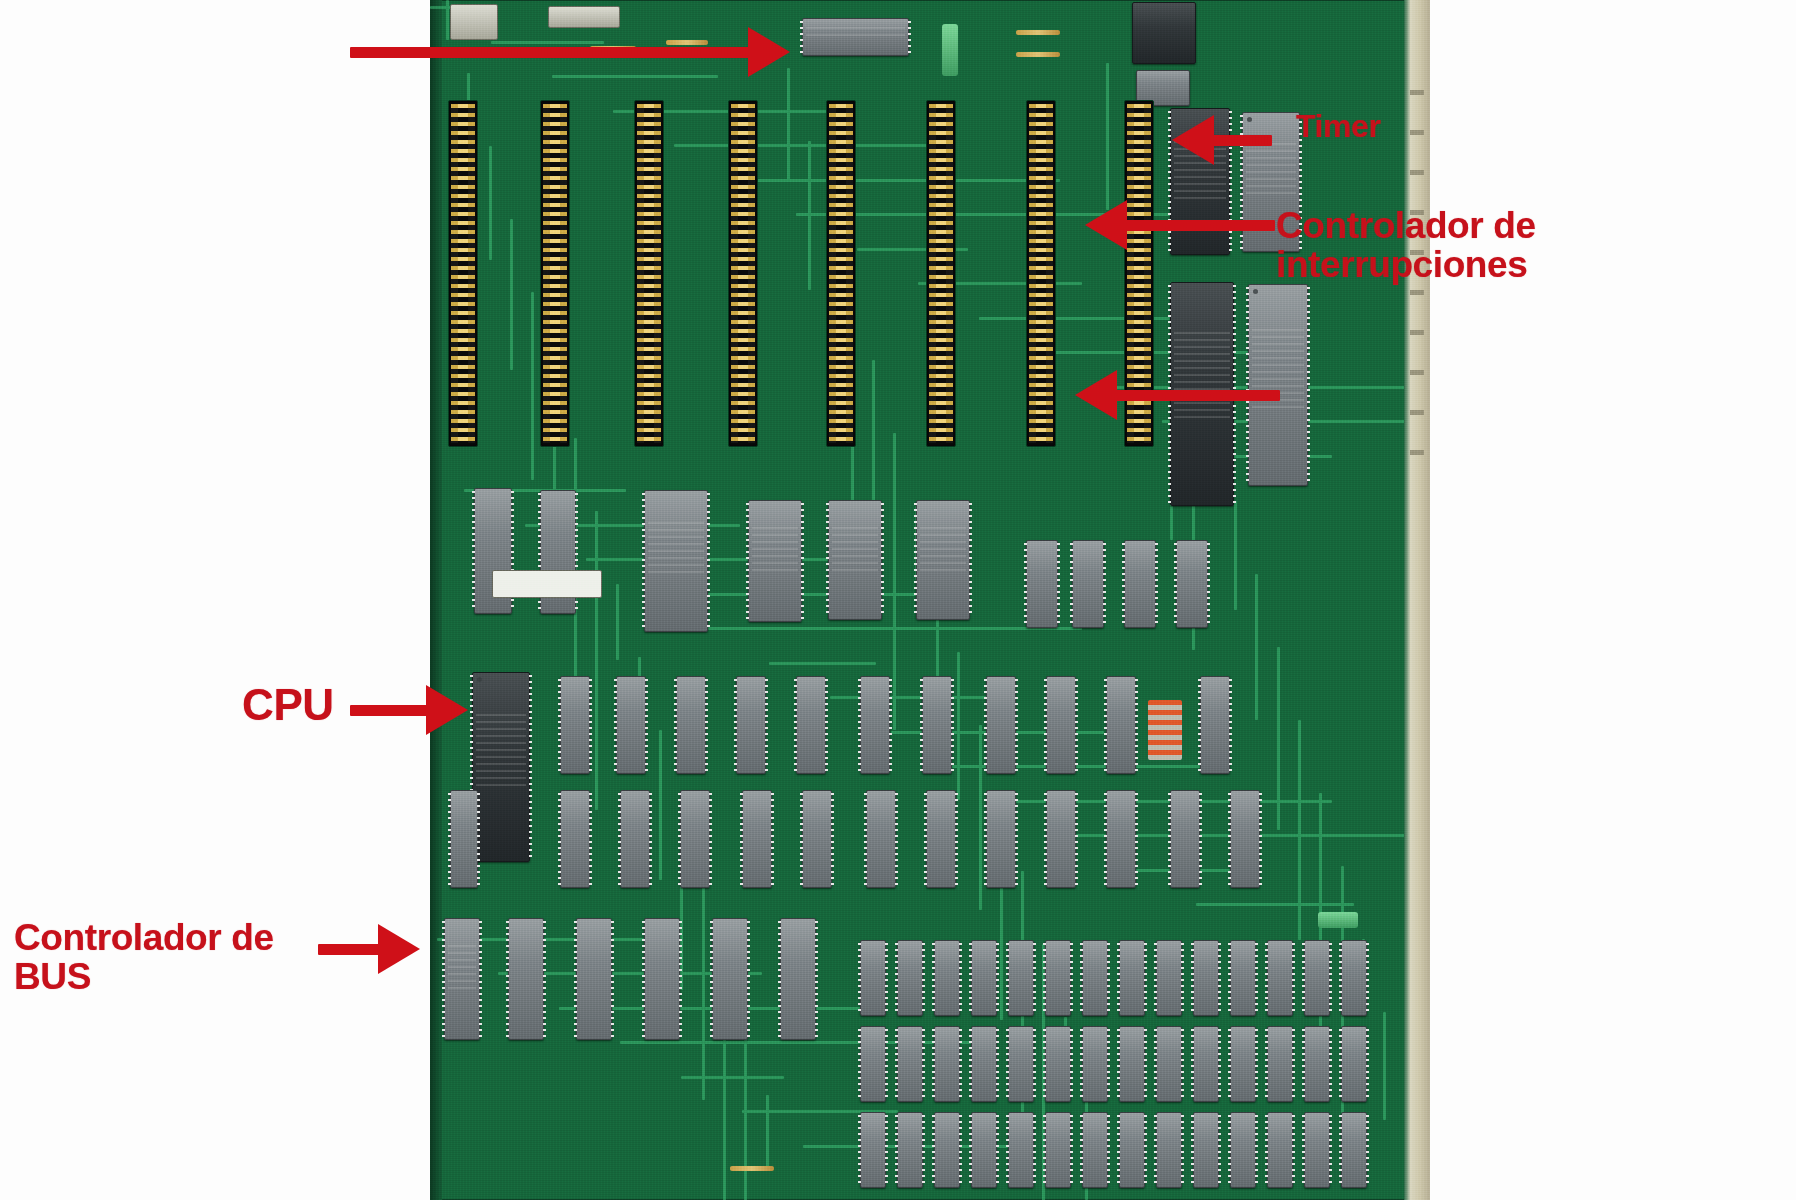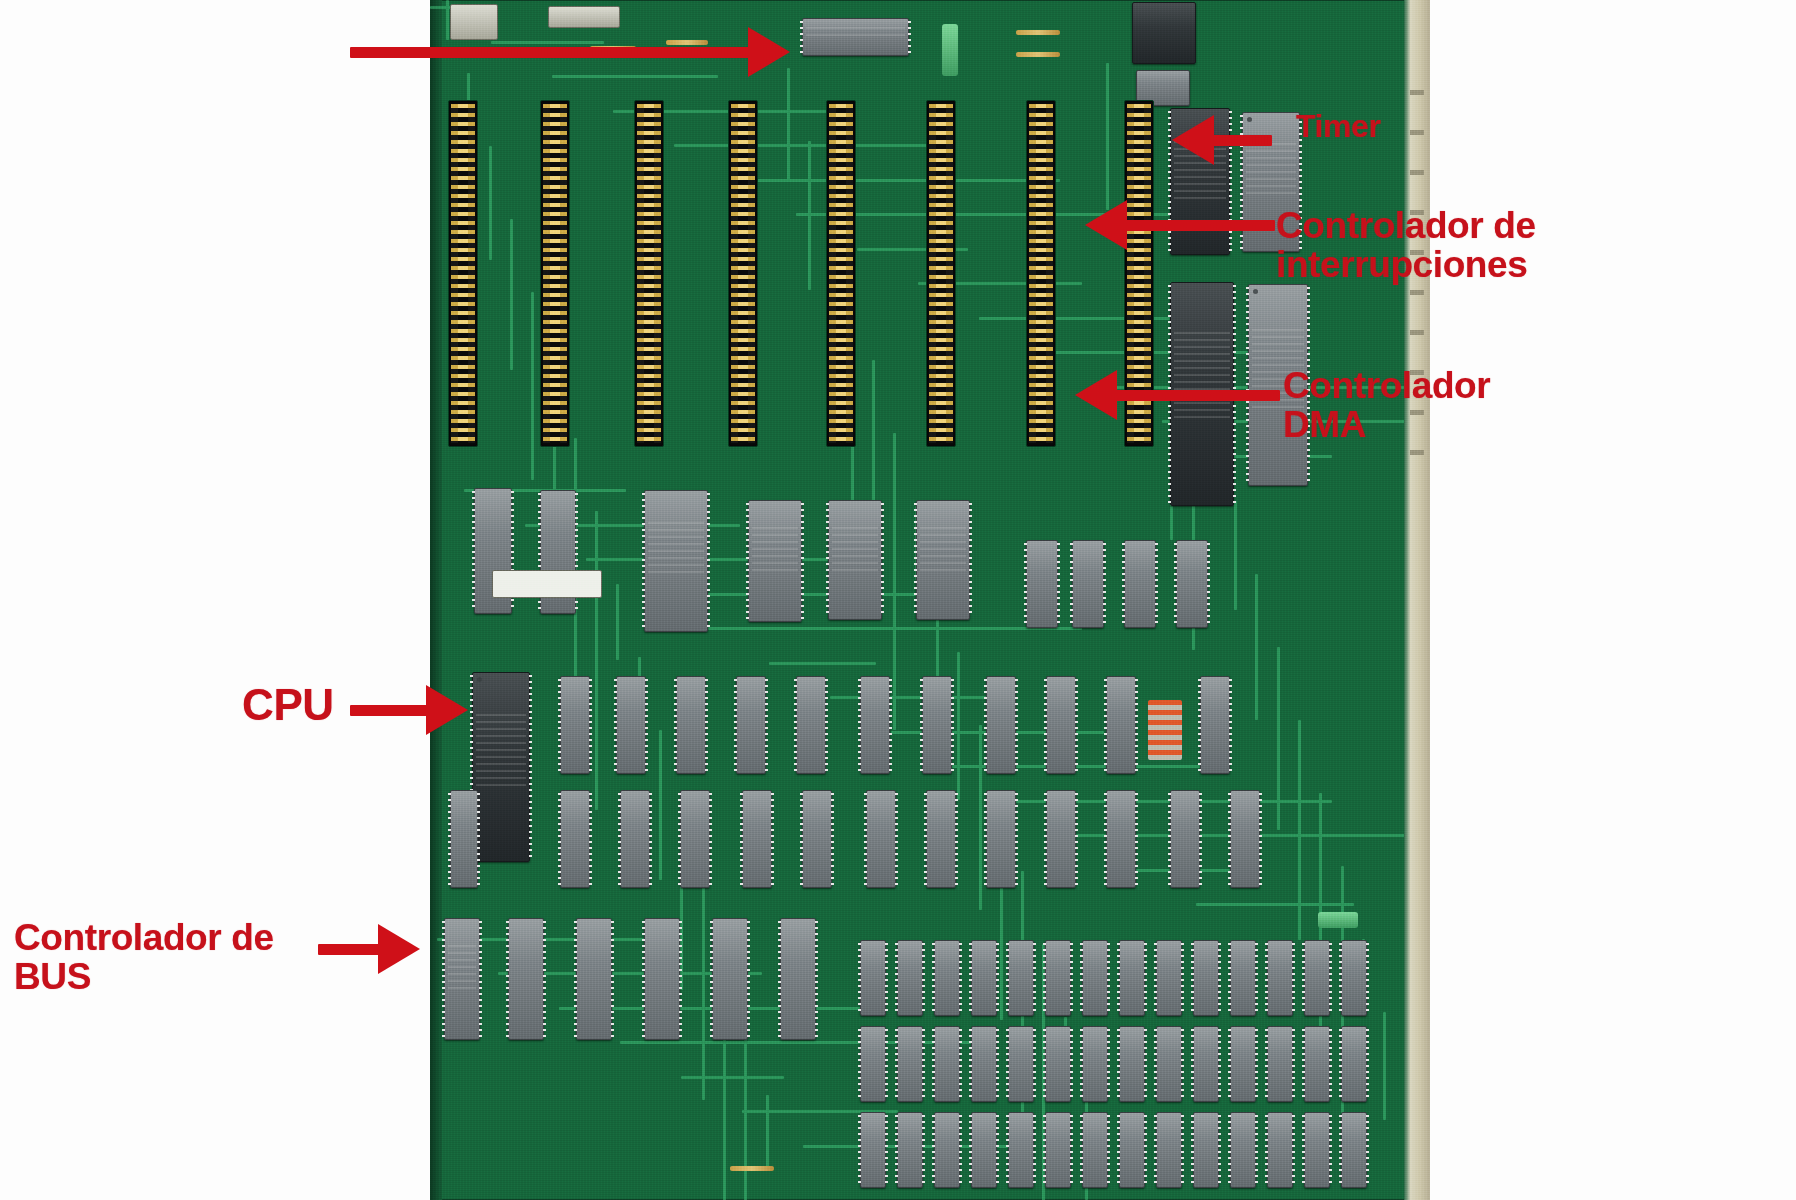--- a/index.html
+++ b/index.html
@@ -668,22 +668,20 @@
     <div class="head"></div>
   </div>
 
   <div class="label" style="left:1276px;top:206px;font-size:37px;">Controlador de
 interrupciones</div>
   <div class="arrow left" style="left:1085px;top:200px;width:190px;height:50px;">
     <div class="shaft" style="left:38px;right:0;"></div>
     <div class="head"></div>
   </div>
 
-  <div class="label" style="left:1283px;top:366px;font-size:37px;">Controlador
-DMA</div>
   <div class="arrow left" style="left:1075px;top:370px;width:205px;height:50px;">
     <div class="shaft" style="left:38px;right:0;"></div>
     <div class="head"></div>
   </div>
 
   <div class="label" style="left:242px;top:682px;font-size:44px;">CPU</div>
   <div class="arrow right" style="left:350px;top:686px;width:118px;height:48px;">
     <div class="shaft" style="left:0;right:38px;"></div>
     <div class="head"></div>
   </div>

